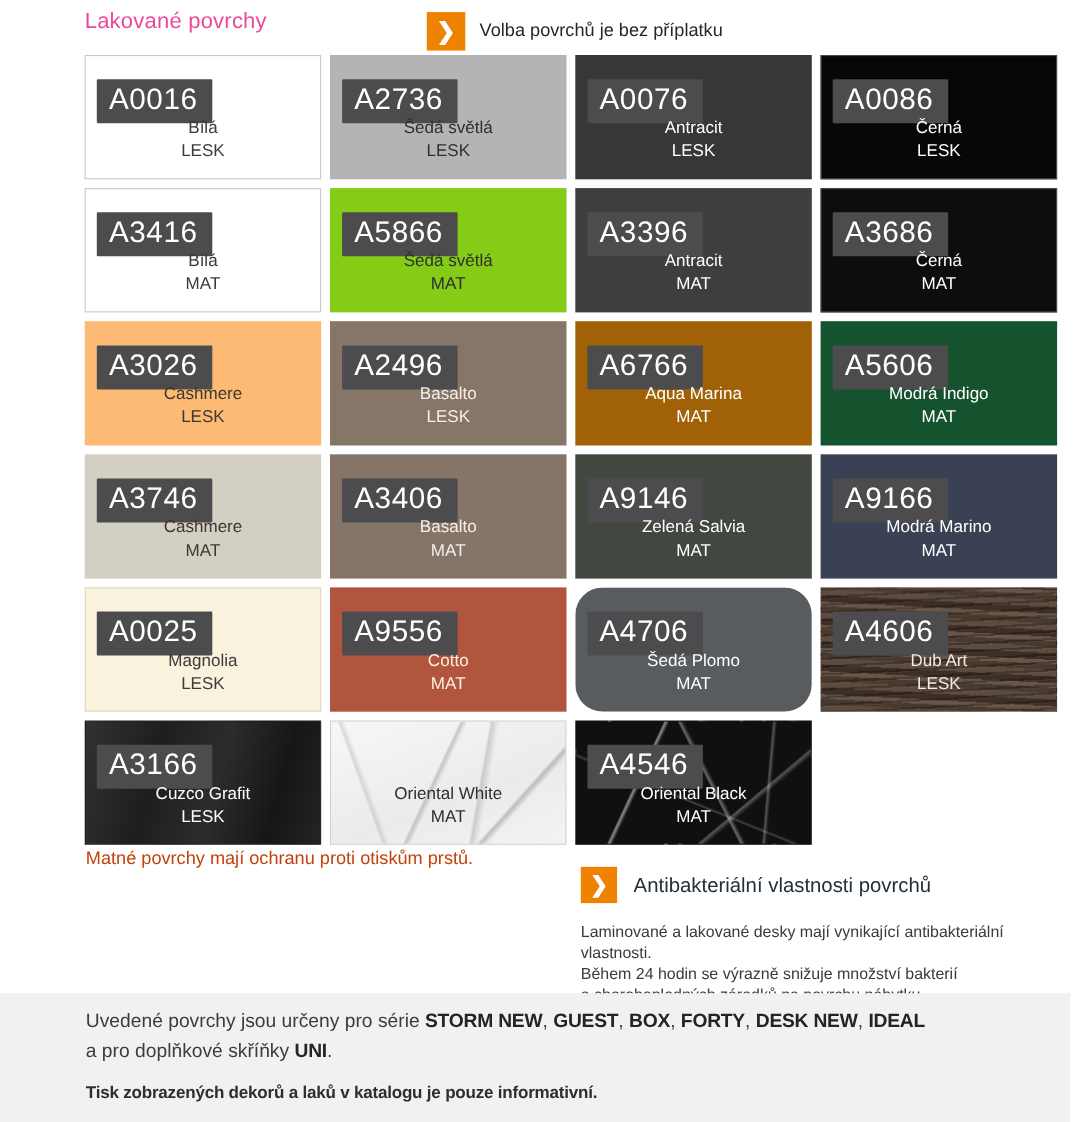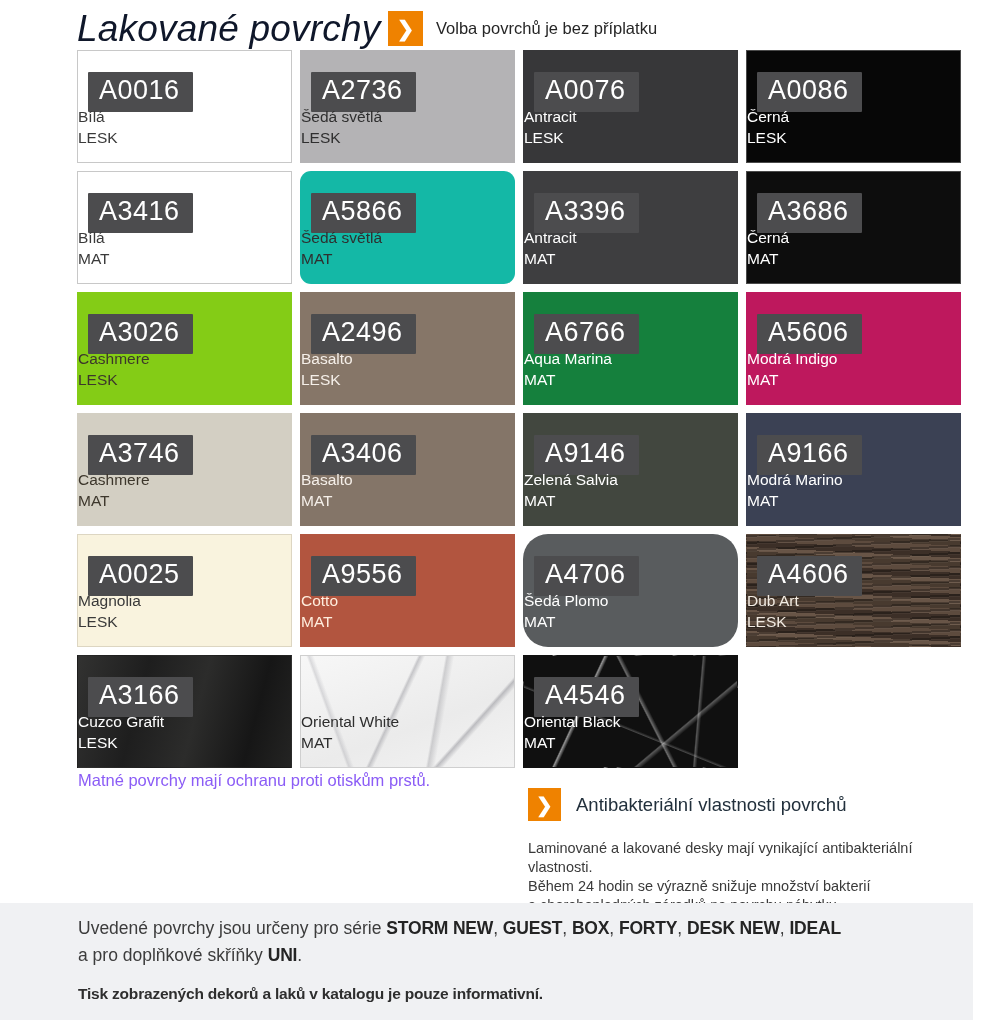--- a/index.html
+++ b/index.html
@@ -2,21 +2,21 @@
 <html lang="cs"><head>
 <meta charset="utf-8">
 <style>
   html,body{margin:0;padding:0;}
   body{
     width:988px;height:1020px;position:relative;background:#ffffff;
     font-family:"Liberation Sans", sans-serif;color:#333;overflow:hidden;
   }
   .page-title{
     position:absolute;left:77px;top:8px;margin:0;
-    font-size:37px;font-weight:400;color:#0f172a;letter-spacing:.2px;font-style:italic;
+    font-size:20px;font-weight:400;color:#ec4899;letter-spacing:.2px;
   }
   .header-note{position:absolute;left:388px;top:11px;display:flex;align-items:center;gap:13px;}
   .arrow-badge{
     width:35px;height:35px;background:#ef8200;color:#fff;
     display:flex;align-items:center;justify-content:center;
     font-size:21px;font-weight:700;line-height:1;
   }
   .arrow-badge-sm{width:33px;height:33px;font-size:20px;}
   .header-note-text{font-size:16.5px;color:#262626;}
 
@@ -26,21 +26,21 @@
   }
   .swatch{
     position:relative;box-sizing:border-box;border:1px solid transparent;
   }
   .chip{
     position:absolute;left:10px;top:21px;display:inline-block;
     background:#4c4c4e;color:#fff;font-size:27px;line-height:1;
     padding:5px 13px 8px 11px;border-radius:1px;letter-spacing:.5px;
   }
   .swatch-label{
-    position:absolute;left:0;right:0;top:55px;text-align:left;
+    position:absolute;left:0;right:0;top:55px;text-align:center;
     font-size:15.5px;line-height:21px;
   }
   
   .tx-wood{
     background:
       repeating-linear-gradient(177deg, rgba(0,0,0,.28) 0 2px, rgba(255,255,255,.04) 2px 3px, transparent 3px 7px),
       repeating-linear-gradient(3deg, #5d4b3e 0 6px, #483a2f 6px 11px, #685547 11px 15px, #3c2f27 15px 21px);
   }
   .tx-graphite{
     background:linear-gradient(105deg,#323231 0%,#1e1e1e 30%,#2c2c2b 55%,#161616 80%,#242423 100%);
@@ -56,21 +56,21 @@
   .tx-marble-black{
     background:
       linear-gradient(115deg, transparent 30%, rgba(255,255,255,.55) 30.6%, transparent 32%),
       linear-gradient(63deg, transparent 55%, rgba(255,255,255,.38) 55.6%, transparent 57.2%),
       linear-gradient(140deg, transparent 70%, rgba(255,255,255,.3) 70.6%, transparent 72.6%),
       linear-gradient(22deg, transparent 40%, rgba(255,255,255,.22) 40.5%, transparent 41.8%),
       linear-gradient(95deg, transparent 80%, rgba(255,255,255,.3) 80.6%, transparent 82%),
       #101010;
   }
 
-  .matte-note{position:absolute;left:78px;top:771px;font-size:16.5px;color:#8b5cf6;}
+  .matte-note{position:absolute;left:78px;top:771px;font-size:16.5px;color:#c2410c;}
 
   .anti{position:absolute;left:528px;top:788px;width:440px;}
   .anti-head{display:flex;align-items:center;gap:15px;}
   .anti-heading{font-size:18.5px;color:#22303c;white-space:nowrap;}
   .anti-text{margin-top:18px;font-size:14.5px;line-height:19px;color:#3a3a3a;}
 
   .footer-band{
     position:absolute;left:0;top:903px;width:973px;height:117px;background:#f0f1f3;
   }
   .series-text{
@@ -122,63 +122,63 @@
         <div>LESK</div>
       </div>
     </div>
     <div class="swatch" style="background: rgb(255, 255, 255); border-color: rgb(200, 200, 200); color: rgb(58, 58, 58);">
       <span class="chip">A3416</span>
       <div class="swatch-label">
         <div>Bílá</div>
         <div>MAT</div>
       </div>
     </div>
-    <div class="swatch" style="background: #14b8a6; color: rgb(47, 47, 47); border-radius: 11px;">
+    <div class="swatch" style="background: #84cc16; color: rgb(47, 47, 47);">
       <span class="chip">A5866</span>
       <div class="swatch-label">
         <div>Šedá světlá</div>
         <div>MAT</div>
       </div>
     </div>
     <div class="swatch" style="background: rgb(62, 62, 64); color: rgb(255, 255, 255);">
       <span class="chip">A3396</span>
       <div class="swatch-label">
         <div>Antracit</div>
         <div>MAT</div>
       </div>
     </div>
     <div class="swatch" style="background: rgb(13, 13, 13); border-color: rgb(74, 74, 74); color: rgb(255, 255, 255);">
       <span class="chip">A3686</span>
       <div class="swatch-label">
         <div>Černá</div>
         <div>MAT</div>
       </div>
     </div>
-    <div class="swatch" style="background: #84cc16; color: rgb(61, 55, 44);">
+    <div class="swatch" style="background: #fdba74; color: rgb(61, 55, 44);">
       <span class="chip">A3026</span>
       <div class="swatch-label">
         <div>Cashmere</div>
         <div>LESK</div>
       </div>
     </div>
     <div class="swatch" style="background: rgb(134, 118, 104); color: rgb(245, 239, 233);">
       <span class="chip">A2496</span>
       <div class="swatch-label">
         <div>Basalto</div>
         <div>LESK</div>
       </div>
     </div>
-    <div class="swatch" style="background: #15803d; color: rgb(255, 255, 255);">
+    <div class="swatch" style="background: #a16207; color: rgb(255, 255, 255);">
       <span class="chip">A6766</span>
       <div class="swatch-label">
         <div>Aqua Marina</div>
         <div>MAT</div>
       </div>
     </div>
-    <div class="swatch" style="background: #be185d; color: rgb(255, 255, 255);">
+    <div class="swatch" style="background: #14532d; color: rgb(255, 255, 255);">
       <span class="chip">A5606</span>
       <div class="swatch-label">
         <div>Modrá Indigo</div>
         <div>MAT</div>
       </div>
     </div>
     <div class="swatch" style="background: rgb(211, 207, 195); color: rgb(61, 55, 44);">
       <span class="chip">A3746</span>
       <div class="swatch-label">
         <div>Cashmere</div>

